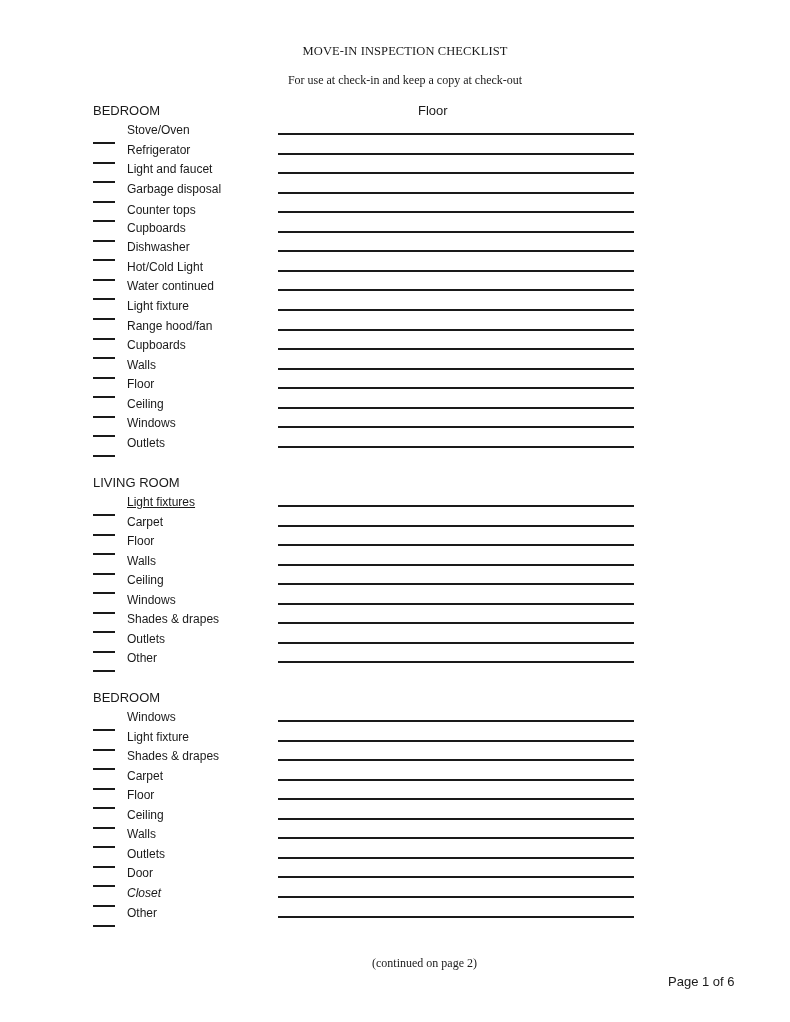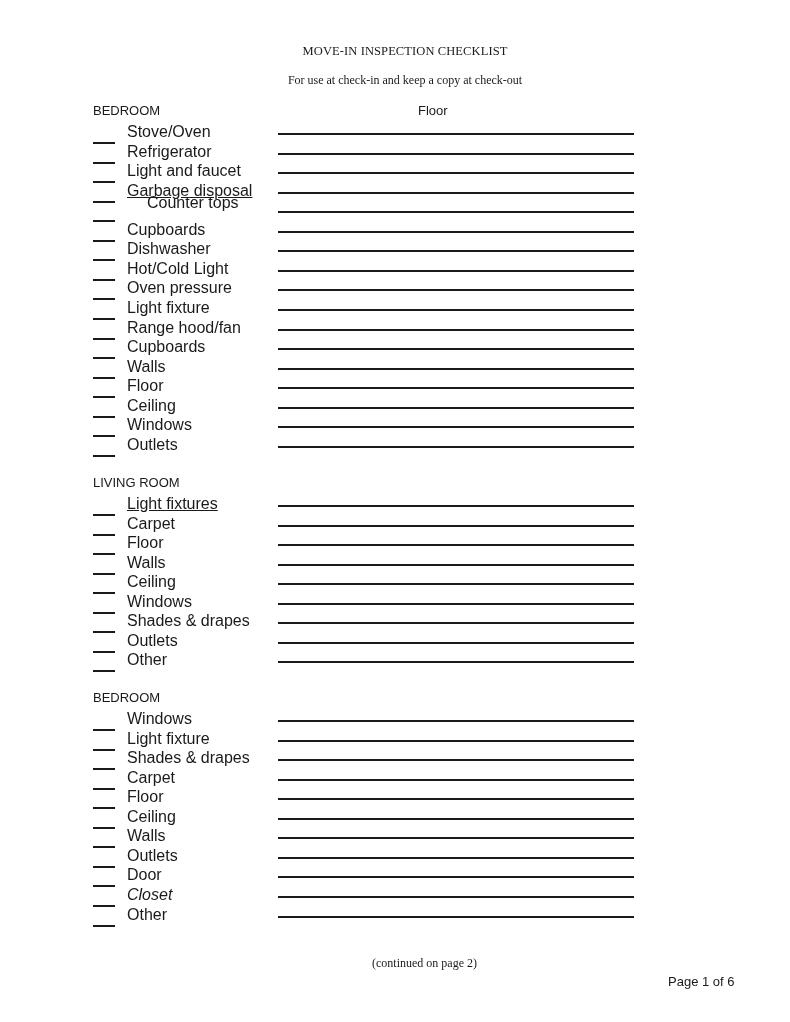--- a/index.html
+++ b/index.html
@@ -6,21 +6,21 @@
   body { width: 790px; height: 1022px; position: relative; overflow: hidden; color: #1a1a1a; }
   .title { position: absolute; top: 44px; left: 0; width: 810px; text-align: center;
     font-family: "Liberation Serif", serif; font-size: 12.5px; letter-spacing: 0.1px; }
   .subtitle { position: absolute; top: 73px; left: 0; width: 810px; text-align: center;
     font-family: "Liberation Serif", serif; font-size: 12px; }
   .notes-head { position: absolute; top: 103px; left: 418px;
     font-family: "Liberation Sans", sans-serif; font-size: 13px; }
   .section-head { position: absolute; left: 93px;
     font-family: "Liberation Sans", sans-serif; font-size: 13px; }
   .item-label { position: absolute; left: 127px;
-    font-family: "Liberation Sans", sans-serif; font-size: 16px; white-space: nowrap; }
+    font-family: "Liberation Sans", sans-serif; font-size: 12px; white-space: nowrap; }
   .check-line { position: absolute; left: 93px; width: 22px; height: 2px; background: #1a1a1a; }
   .note-line { position: absolute; left: 278px; width: 356px; height: 2px; background: #1a1a1a; }
   .continued { position: absolute; top: 956px; left: 372px;
     font-family: "Liberation Serif", serif; font-size: 12px; }
   .page-num { position: absolute; top: 974px; left: 668px;
     font-family: "Liberation Sans", sans-serif; font-size: 13px; }
 </style>
 </head>
 <body>
 
@@ -32,36 +32,36 @@
     <div class="section-head" style="top: 103px;">BEDROOM</div>
     <div class="item-label" style="top: 123px;">Stove/Oven</div>
     <div class="check-line" style="top: 142px;"></div>
     <div class="note-line" style="top: 133px;"></div>
     <div class="item-label" style="top: 142.6px;">Refrigerator</div>
     <div class="check-line" style="top: 161.6px;"></div>
     <div class="note-line" style="top: 152.6px;"></div>
     <div class="item-label" style="top: 162.1px;">Light and faucet</div>
     <div class="check-line" style="top: 181.1px;"></div>
     <div class="note-line" style="top: 172.1px;"></div>
-    <div class="item-label" style="top: 181.7px; text-decoration: underline;">Garbage disposal</div>
+    <div class="item-label" style="top: 181.7px;">Garbage disposal</div>
     <div class="check-line" style="top: 200.7px;"></div>
     <div class="note-line" style="top: 191.7px;"></div>
-    <div class="item-label" style="top: 194px; margin-left: 20px;">Counter tops</div>
+    <div class="item-label" style="top: 203px;">Counter tops</div>
     <div class="check-line" style="top: 220.2px;"></div>
     <div class="note-line" style="top: 211.2px;"></div>
     <div class="item-label" style="top: 220.8px;">Cupboards</div>
     <div class="check-line" style="top: 239.8px;"></div>
     <div class="note-line" style="top: 230.8px;"></div>
     <div class="item-label" style="top: 240.3px;">Dishwasher</div>
     <div class="check-line" style="top: 259.3px;"></div>
     <div class="note-line" style="top: 250.3px;"></div>
     <div class="item-label" style="top: 259.9px;">Hot/Cold Light</div>
     <div class="check-line" style="top: 278.9px;"></div>
     <div class="note-line" style="top: 269.9px;"></div>
-    <div class="item-label" style="top: 279.4px;">Oven pressure</div>
+    <div class="item-label" style="top: 279.4px;">Water continued</div>
     <div class="check-line" style="top: 298.4px;"></div>
     <div class="note-line" style="top: 289.4px;"></div>
     <div class="item-label" style="top: 299px;">Light fixture</div>
     <div class="check-line" style="top: 318px;"></div>
     <div class="note-line" style="top: 309px;"></div>
     <div class="item-label" style="top: 318.5px;">Range hood/fan</div>
     <div class="check-line" style="top: 337.5px;"></div>
     <div class="note-line" style="top: 328.5px;"></div>
     <div class="item-label" style="top: 338.1px;">Cupboards</div>
     <div class="check-line" style="top: 357.1px;"></div>

